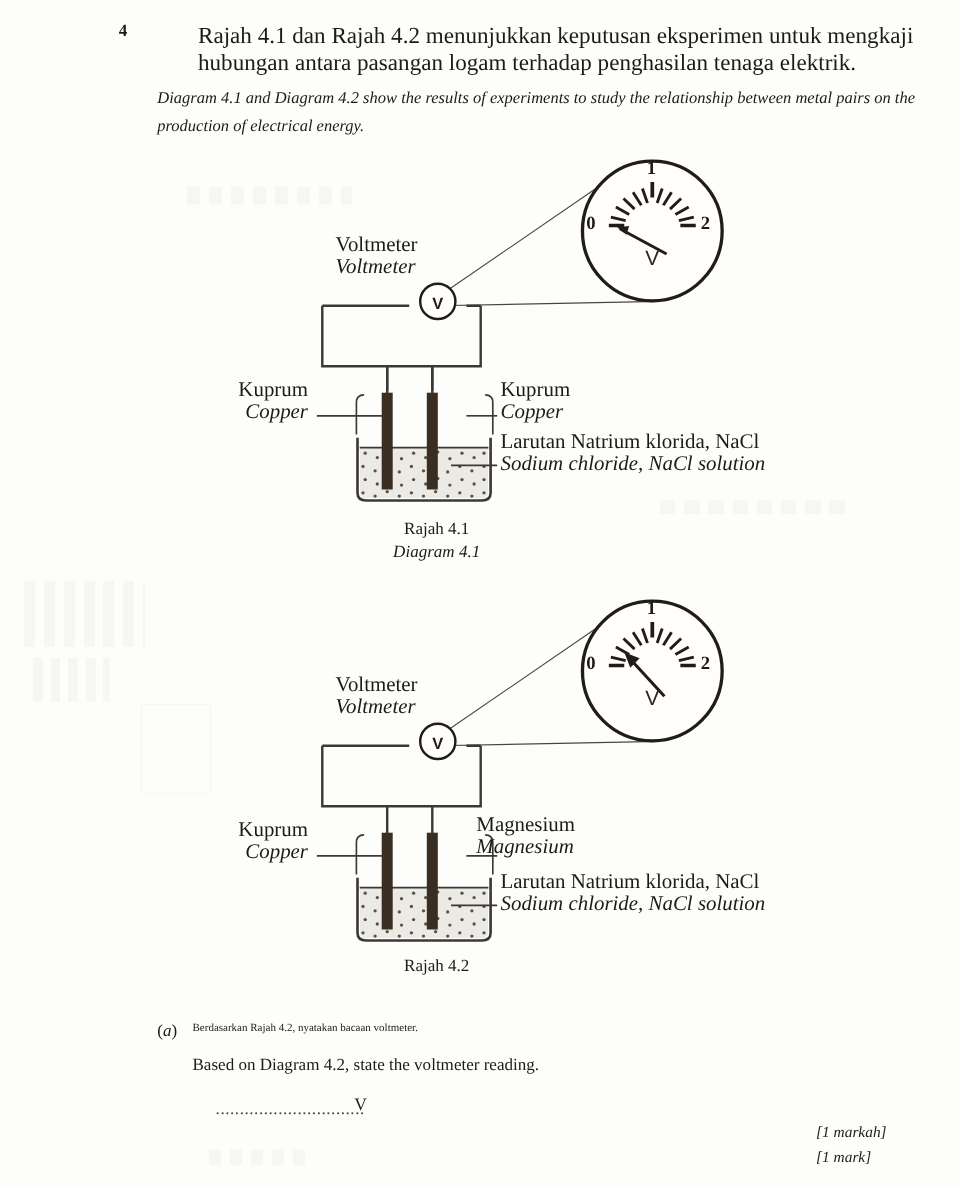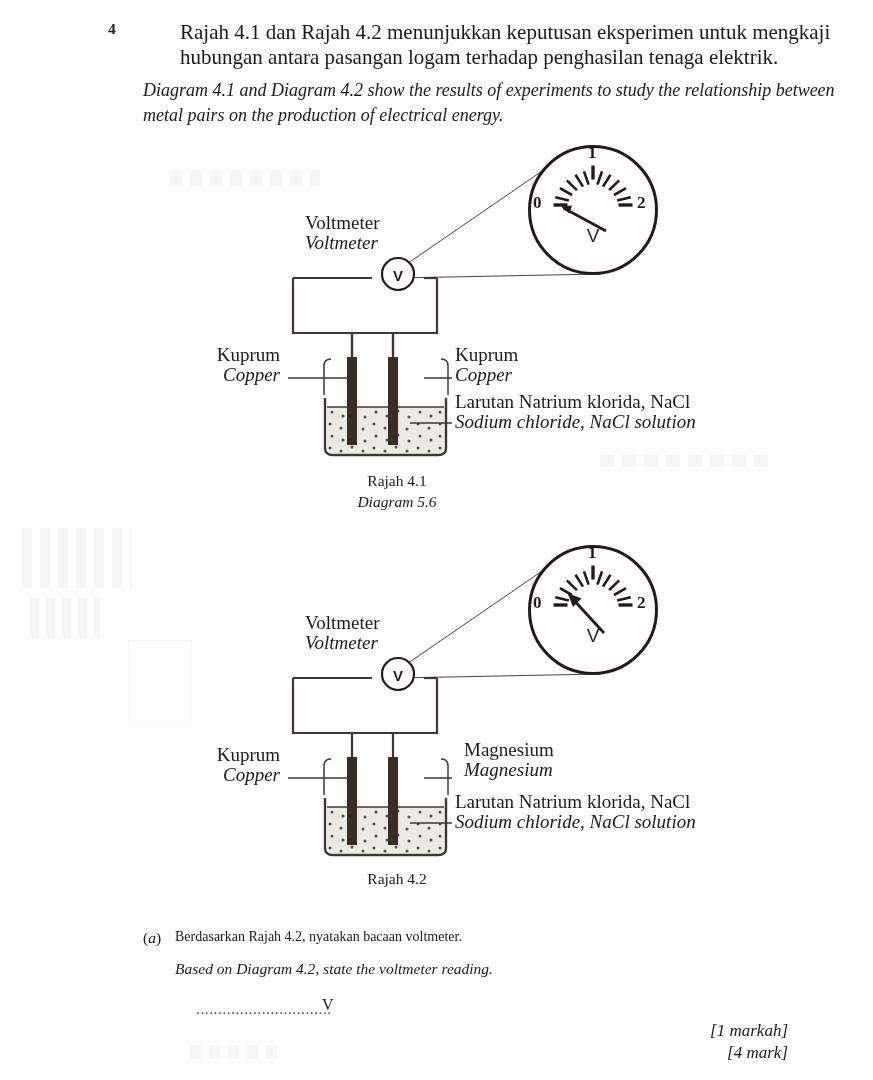--- a/index.html
+++ b/index.html
@@ -23,21 +23,21 @@
   .ghost-4{left:170px;top:170px;width:150px;height:16px;background:
       repeating-linear-gradient(90deg,#8a7f78 0 12px,transparent 12px 20px);}
   .ghost-5{left:600px;top:455px;width:170px;height:12px;background:
       repeating-linear-gradient(90deg,#8a7f78 0 14px,transparent 14px 22px);}
   .ghost-6{left:190px;top:1045px;width:90px;height:14px;background:
       repeating-linear-gradient(90deg,#8a7f78 0 11px,transparent 11px 19px);}
 
   
   .qnum{position:absolute;left:108px;top:20px;font-size:15.5px;font-weight:bold;}
   .stem{position:absolute;left:143px;top:20px;width:700px;font-size:21px;line-height:25px;margin-left:37px;}
-  .stem-en{position:absolute;left:143px;top:78px;width:700px;font-size:18px;line-height:25px;
+  .stem-en{position:absolute;left:143px;top:78px;width:700px;font-size:15px;line-height:25px;
            font-style:italic;}
 
   
   .figure{position:absolute;left:0;width:873px;}
   .fig1{top:145px;height:360px;}
   .fig2{top:545px;height:360px;}
 
   
   .gauge{position:absolute;width:130px;height:130px;left:528px;top:0;}
   .gauge-face{position:absolute;inset:0;border:3px solid #201c19;border-radius:50%;
@@ -62,25 +62,25 @@
   .lbl.l{text-align:right;}
 
   .caption{position:absolute;left:0;width:794px;text-align:center;font-size:15.5px;line-height:21px;}
   .caption .it{font-style:italic;display:block;}
   .cap1{top:470px;}
   .cap2{top:868px;text-align:center;}
 
   
   .part-a-lbl{position:absolute;left:143px;top:929px;font-size:15.5px;}
   .part-a-lbl i{font-style:italic;}
-  .part-a-my{position:absolute;left:175px;top:929px;font-size:14px;}
-  .part-a-en{position:absolute;left:175px;top:960px;font-size:15.5px;font-style:italic;}
+  .part-a-my{position:absolute;left:175px;top:929px;font-size:10px;}
+  .part-a-en{position:absolute;left:175px;top:960px;font-size:15.5px;}
   .answer-line{position:absolute;left:196px;top:1000px;font-size:15.5px;letter-spacing:.5px;color:#4b4641;}
   .answer-unit{position:absolute;left:322px;top:996px;font-size:16px;}
-  .marks{position:absolute;right:85px;top:1020px;text-align:right;font-size:17px;line-height:22px;}
+  .marks{position:absolute;right:67px;top:1020px;font-size:14px;line-height:22px;}
   .marks i{font-style:italic;}
 </style>
 </head>
 <body>
 
 <div class="page">
 
   <div class="ghost ghost-1"></div>
   <div class="ghost ghost-2"></div>
   <div class="ghost ghost-3"></div>
@@ -231,21 +231,21 @@
       <span class="it">Copper</span>
     </div>
     <div class="lbl r" style="left:455px;top:247px;">
       <span>Larutan Natrium klorida, NaCl</span>
       <span class="it">Sodium chloride, NaCl solution</span>
     </div>
   </div>
 
   <div class="caption cap1">
     <span>Rajah 4.1</span>
-    <span class="it">Diagram 5.6</span>
+    <span class="it">Diagram 4.1</span>
   </div>
 
   <div class="figure fig2">
 
     <svg class="leaders">
       <line x1="398" y1="125" x2="548" y2="22" stroke="#4a4540" stroke-width="1"></line>
       <line x1="398" y1="133" x2="600" y2="129" stroke="#4a4540" stroke-width="1"></line>
     </svg>
 
     <div class="gauge">
@@ -353,21 +353,21 @@
     </svg>
 
     <div class="lbl" style="left:305px;top:68px;">
       <span>Voltmeter</span>
       <span class="it">Voltmeter</span>
     </div>
     <div class="lbl l" style="left:150px;top:200px;width:130px;">
       <span>Kuprum</span>
       <span class="it">Copper</span>
     </div>
-    <div class="lbl r" style="left:464px;top:195px;">
+    <div class="lbl r" style="left:433px;top:195px;">
       <span>Magnesium</span>
       <span class="it">Magnesium</span>
     </div>
     <div class="lbl r" style="left:455px;top:247px;">
       <span>Larutan Natrium klorida, NaCl</span>
       <span class="it">Sodium chloride, NaCl solution</span>
     </div>
   </div>
 
   <div class="caption cap2">
@@ -376,16 +376,16 @@
 
   <div class="part-a-lbl">
     (<i>a</i>)
   </div>
   <div class="part-a-my">Berdasarkan Rajah 4.2, nyatakan bacaan voltmeter.</div>
   <div class="part-a-en">Based on Diagram 4.2, state the voltmeter reading.</div>
   <div class="answer-line">...............................</div>
   <div class="answer-unit">V</div>
   <div class="marks">
     <div><i>[1 markah]</i></div>
-    <div><i>[4 mark]</i></div>
+    <div><i>[1 mark]</i></div>
   </div>
 
 </div>
 
 </body></html>

